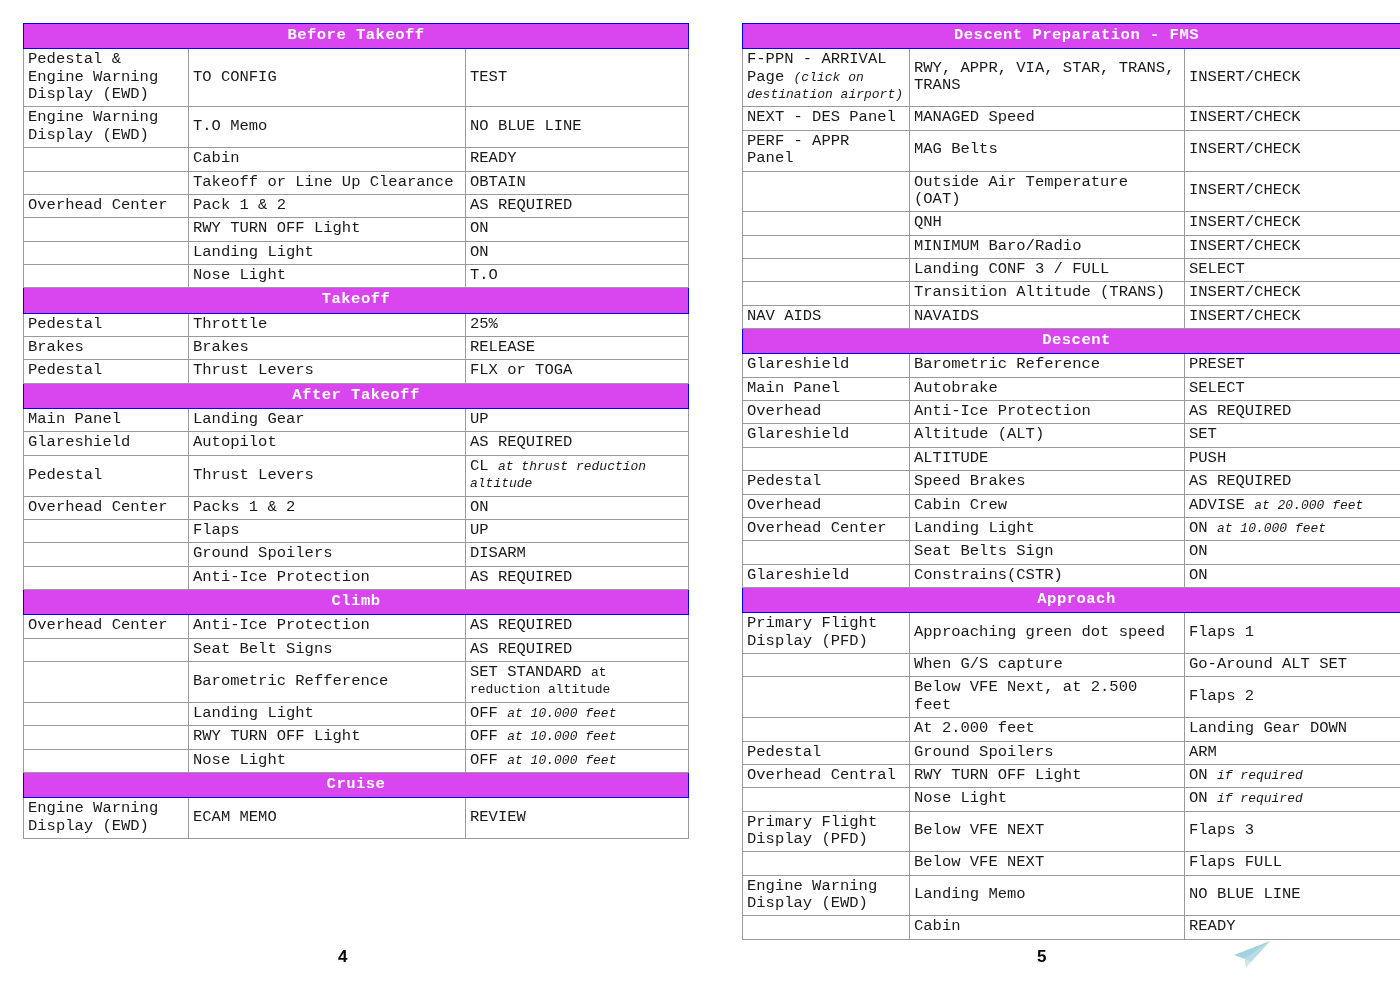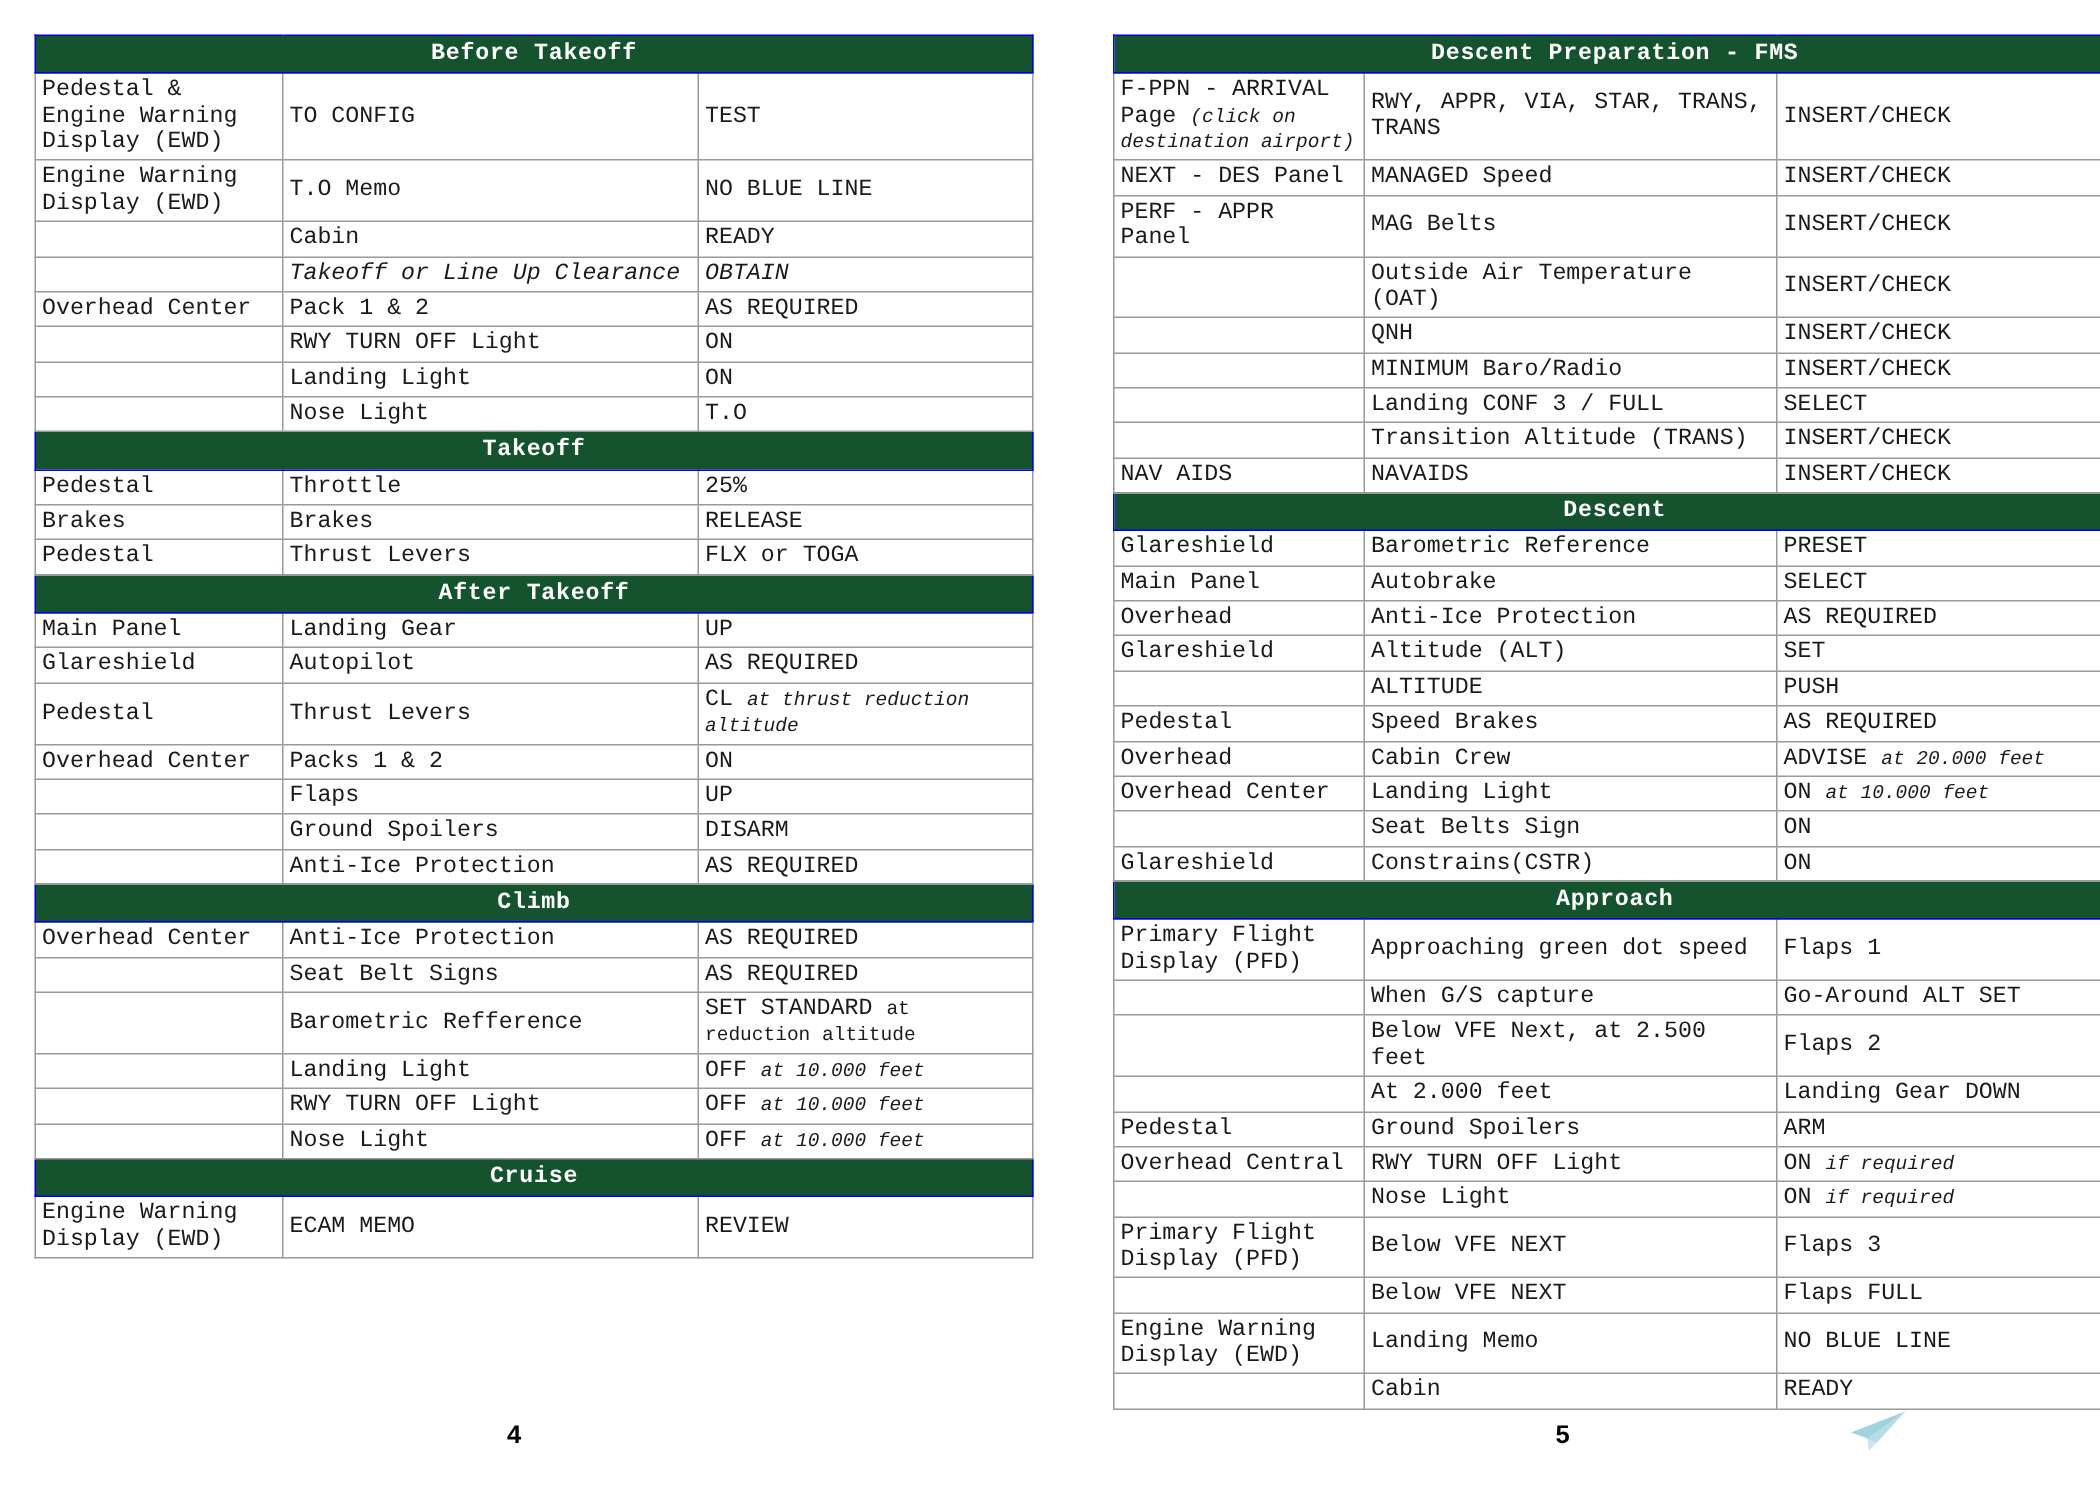--- a/index.html
+++ b/index.html
@@ -44,21 +44,21 @@
     font-size: 15.5px;
     line-height: 1.12;
     color: #1a1a1a;
     vertical-align: middle;
     word-wrap: break-word;
     overflow-wrap: break-word;
   }
 
   
   tr.section td {
-    background: #14532d;
+    background: #d946ef;
     color: #ffffff;
     font-weight: bold;
     text-align: center;
     letter-spacing: 0.5px;
     border-color: #0000ee;
     padding: 3px 4px 4px 4px;
     font-size: 15.5px;
   }
 
   
@@ -66,21 +66,21 @@
   .col-left col.c2 { width: 277px; }
   .col-left col.c3 { width: 223px; }
 
   
   .col-right col.c1 { width: 167px; }
   .col-right col.c2 { width: 275px; }
   .col-right col.c3 { width: 226px; }
   .sub      { font-style: italic; font-size: 13px; }
   .sub-rom  { font-style: normal; font-size: 13px; }
 
-  td.ital-cell { font-style: italic; font-size: 14.5px; }
+  td.ital-cell { font-size: 14.5px; }
 
   
   .footer-num {
     position: absolute;
     font-family: "Liberation Sans", sans-serif;
     font-weight: bold;
     font-size: 17px;
     color: #000000;
     top: 947px;
   }

